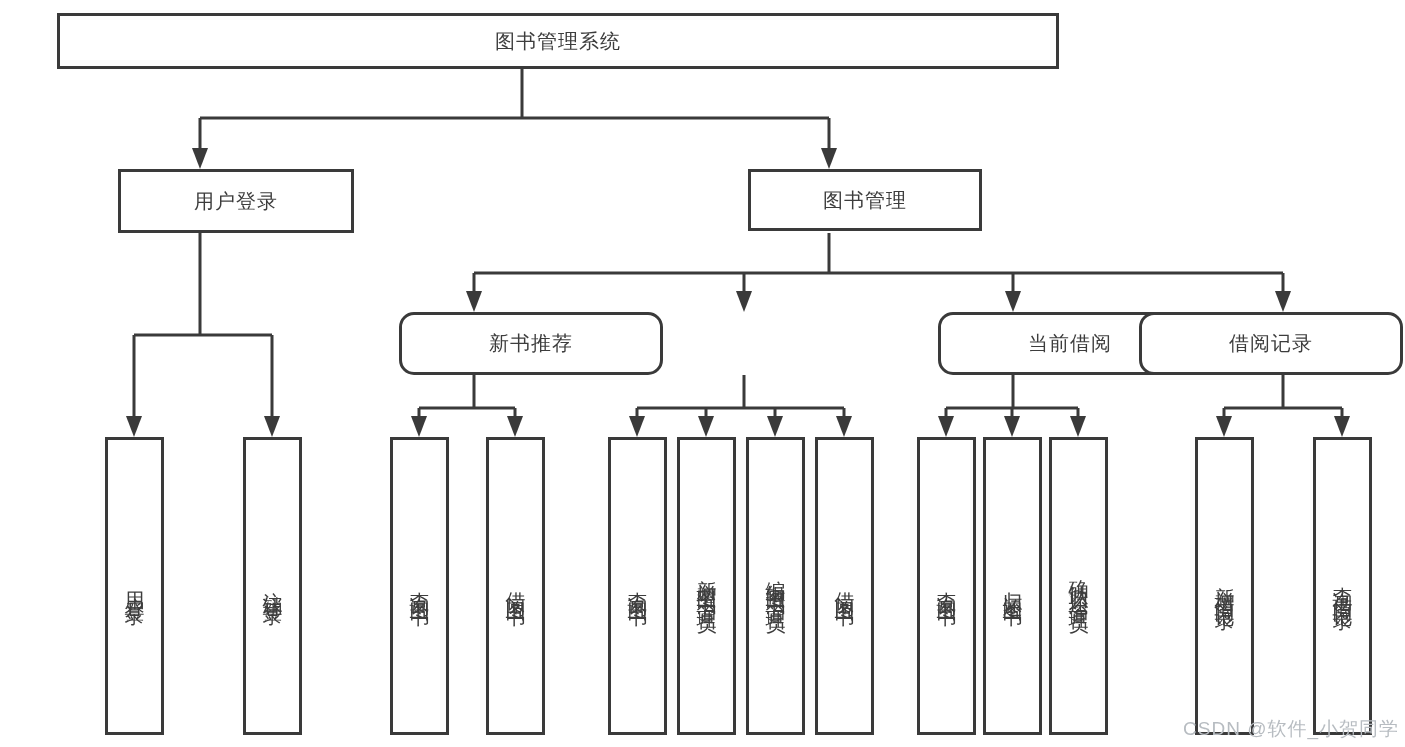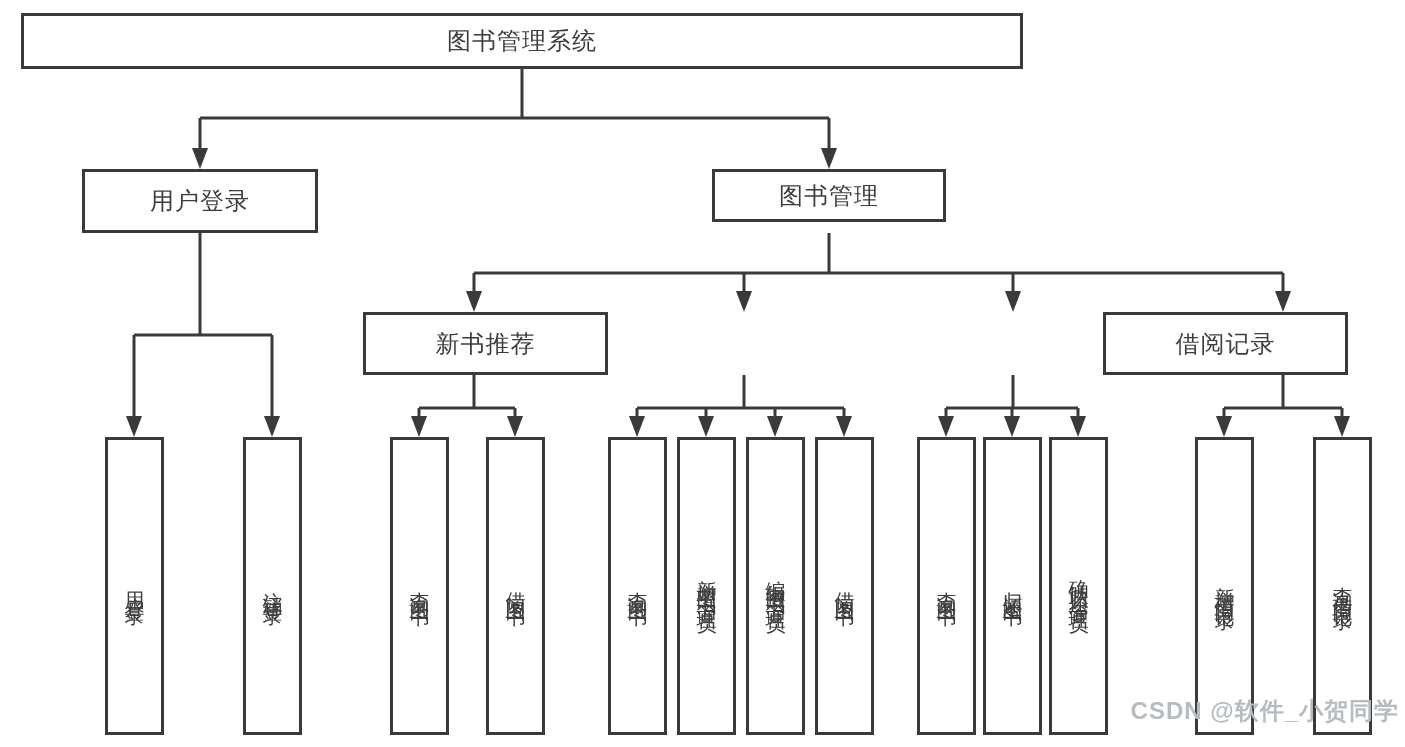--- a/index.html
+++ b/index.html
@@ -16,51 +16,51 @@
     background:var(--box-fill);
     overflow:hidden;
     font-family:"Liberation Sans","DejaVu Sans",sans-serif;
   }
   .connectors{position:absolute;left:0;top:0;z-index:1;color:var(--line);}
   .box{
     position:absolute;z-index:2;
     background:var(--box-fill);
     border:3px solid var(--line);
     display:flex;align-items:center;justify-content:center;
-    font-size:24px;color:var(--text);
+    font-size:20px;color:var(--text);
     letter-spacing:1px;
     white-space:nowrap;
+    margin-left:36px;
   }
   .vbox{
     position:absolute;z-index:2;
     top:437px;width:59px;height:298px;
     background:var(--box-fill);
     border:3px solid var(--line);
     writing-mode:vertical-rl;
     text-orientation:mixed;
     text-align:center;
     line-height:53px;
     font-size:20px;color:var(--text);
     letter-spacing:5px;
   }
   .watermark{
     position:absolute;z-index:5;
-    right:6px;bottom:20px;
-    font-size:24px;
+    right:6px;bottom:5px;
+    font-size:19px;
     color:var(--watermark);
     letter-spacing:1px;
-    font-weight:bold;
   }
   
   .n-root{left:21px;top:13px;width:1002px;height:56px;}
   
   .n-user-login{left:82px;top:169px;width:236px;height:64px;}
-  .n-book-mgmt{left:712px;top:169px;width:234px;height:53px;}
+  .n-book-mgmt{left:712px;top:169px;width:234px;height:62px;}
   
-  .l3{top:312px;width:245px;height:63px;}
+  .l3{top:312px;width:264px;height:63px;border-radius:15px;}
   .n-recommend{left:363px;}
   .n-borrowing{left:633px;}
   .n-current{left:902px;}
   .n-records{left:1103px;}
   
   .v1{left:105px;} .v2{left:243px;}
   .v3{left:390px;} .v4{left:486px;}
   .v5{left:608px;} .v6{left:677px;} .v7{left:746px;} .v8{left:815px;}
   .v9{left:917px;} .v10{left:983px;} .v11{left:1049px;}
   .v12{left:1195px;} .v13{left:1313px;}
@@ -103,20 +103,21 @@
       <polygon points="1334,416 1350,416 1342,437"></polygon>
     </g>
   </svg>
 
   <div class="box n-root">图书管理系统</div>
 
   <div class="box n-user-login">用户登录</div>
   <div class="box n-book-mgmt">图书管理</div>
 
   <div class="box l3 n-recommend">新书推荐</div>
+  <div class="box l3 n-current">当前借阅</div>
   <div class="box l3 n-records">借阅记录</div>
 
   <div class="vbox v1">用户登录</div>
   <div class="vbox v2">注销登录</div>
 
   <div class="vbox v3">查询图书</div>
   <div class="vbox v4">借阅图书</div>
 
   <div class="vbox v5">查询图书</div>
   <div class="vbox v6">新增图书（管理员）</div>

